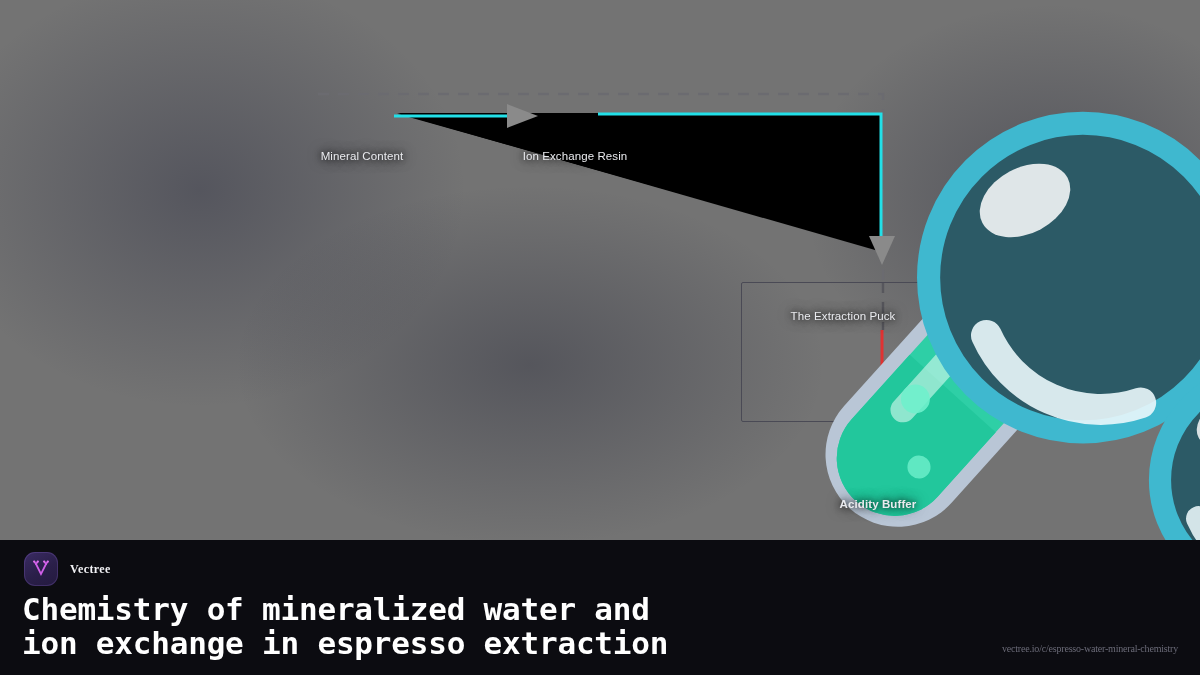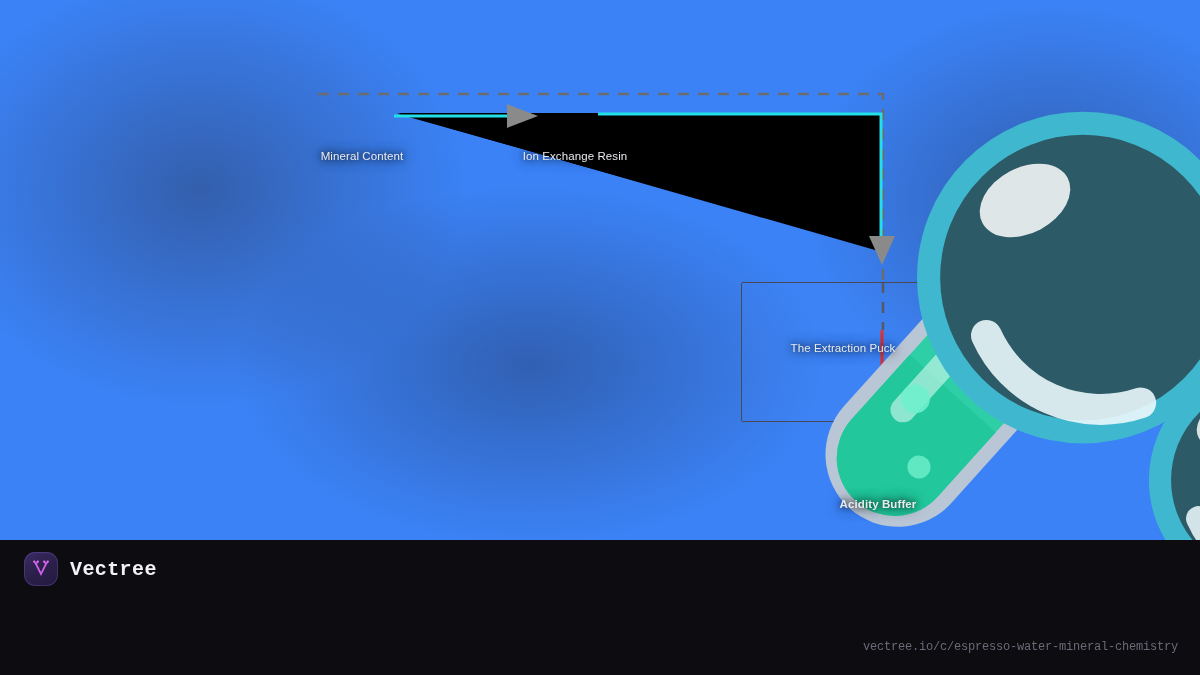--- a/index.html
+++ b/index.html
@@ -4,21 +4,21 @@
 <style>
   html, body {
     margin: 0;
     padding: 0;
     background: #0f0f14;
   }
   #page {
     position: relative;
     width: 1200px;
     height: 675px;
-    background: #3b82f6;
+    background: #737373;
     overflow: hidden;
     font-family: "Liberation Sans", sans-serif;
   }
 
   
   .bg-glow {
     position: absolute;
     border-radius: 50%;
     pointer-events: none;
   }
@@ -104,22 +104,22 @@
     height: 34px;
     border-radius: 11px;
     background: linear-gradient(150deg, #3a2b63 0%, #2a1f49 55%, #241a3f 100%);
     display: flex;
     align-items: center;
     justify-content: center;
     box-shadow: inset 0 0 0 1px rgba(160,120,230,0.22);
   }
   .brand-name {
     color: #f2f2f5;
-    font-family: Liberation Mono, monospace;
-    font-size: 20px;
+    font-family: Liberation Serif, serif;
+    font-size: 12px;
     font-weight: 700;
     letter-spacing: 0.4px;
   }
   #footer .headline {
     position: absolute;
     left: 22px;
     top: 52px;
     color: #ffffff;
     font-family: "DejaVu Sans Mono", monospace;
     font-size: 31px;
@@ -127,22 +127,22 @@
     line-height: 34px;
     letter-spacing: -0.2px;
     white-space: pre-line;
     max-width: 790px;
   }
   #footer .url {
     position: absolute;
     right: 22px;
     bottom: 21px;
     color: #6b6b78;
-    font-family: Liberation Mono, monospace;
-    font-size: 12px;
+    font-family: Liberation Serif, serif;
+    font-size: 10px;
     letter-spacing: -0.2px;
   }
 </style>
 </head>
 <body>
 
 <div id="page">
 
   <div class="bg-glow a"></div>
   <div class="bg-glow b"></div>
@@ -215,21 +215,21 @@
         <ellipse cx="30" cy="47" rx="25" ry="7" fill="#f4f5f7"></ellipse>
         <ellipse cx="30" cy="45.5" rx="19" ry="4.6" fill="#dfe6ea"></ellipse>
         <path d="M44,26 a8,7 0 0 1 0,12" fill="none" stroke="#f7f8f9" stroke-width="3.4"></path>
         <path d="M12,22 L46,22 a17,19 0 0 1 -17,19 a17,19 0 0 1 -17,-19 z" fill="#fbfcfd"></path>
         <ellipse cx="29" cy="22.5" rx="17" ry="6.3" fill="#6a4630"></ellipse>
         <ellipse cx="29" cy="22.5" rx="14.5" ry="4.8" fill="#8a5e40"></ellipse>
         <path d="M19,23 q5,-4.5 10,0 q5,4.5 10,0" fill="none" stroke="#e8ded2" stroke-width="2.6" stroke-linecap="round"></path>
         <ellipse cx="29" cy="44" rx="14" ry="2.6" fill="none" stroke="#a9ccd1" stroke-width="1.2" opacity="0.75"></ellipse>
       </svg>
     </div>
-    <div class="node-label" style="left:843px; top:310px;margin-top:32px;">The Extraction Puck</div>
+    <div class="node-label" style="left:843px; top:310px;">The Extraction Puck</div>
 
     <div class="node-icon" style="left:888px; top:453px;">
       <svg width="58" height="54" viewBox="0 0 58 54">
         <g stroke="#58a7c4" fill="#58a7c4">
           <rect x="27" y="8" width="4" height="34" rx="2"></rect>
           <rect x="6" y="9" width="46" height="4" rx="2"></rect>
           <circle cx="29" cy="6" r="3.6"></circle>
           <circle cx="8" cy="11" r="3"></circle>
           <circle cx="50" cy="11" r="3"></circle>
           <ellipse cx="29" cy="46" rx="13" ry="3.4"></ellipse>
@@ -259,18 +259,20 @@
           </g>
           <circle cx="3.2" cy="2.6" r="1.1" fill="#e06ff0"></circle>
           <circle cx="6.8" cy="2.6" r="1.1" fill="#e06ff0"></circle>
           <circle cx="13.2" cy="2.6" r="1.1" fill="#e06ff0"></circle>
           <circle cx="16.8" cy="2.6" r="1.1" fill="#e06ff0"></circle>
         </svg>
       </div>
       <div class="brand-name">Vectree</div>
     </div>
 
+    <div class="headline">Chemistry of mineralized water and
+ion exchange in espresso extraction</div>
 
     <div class="url">vectree.io/c/espresso-water-mineral-chemistry</div>
 
   </div>
 
 </div>
 
 </body></html>

